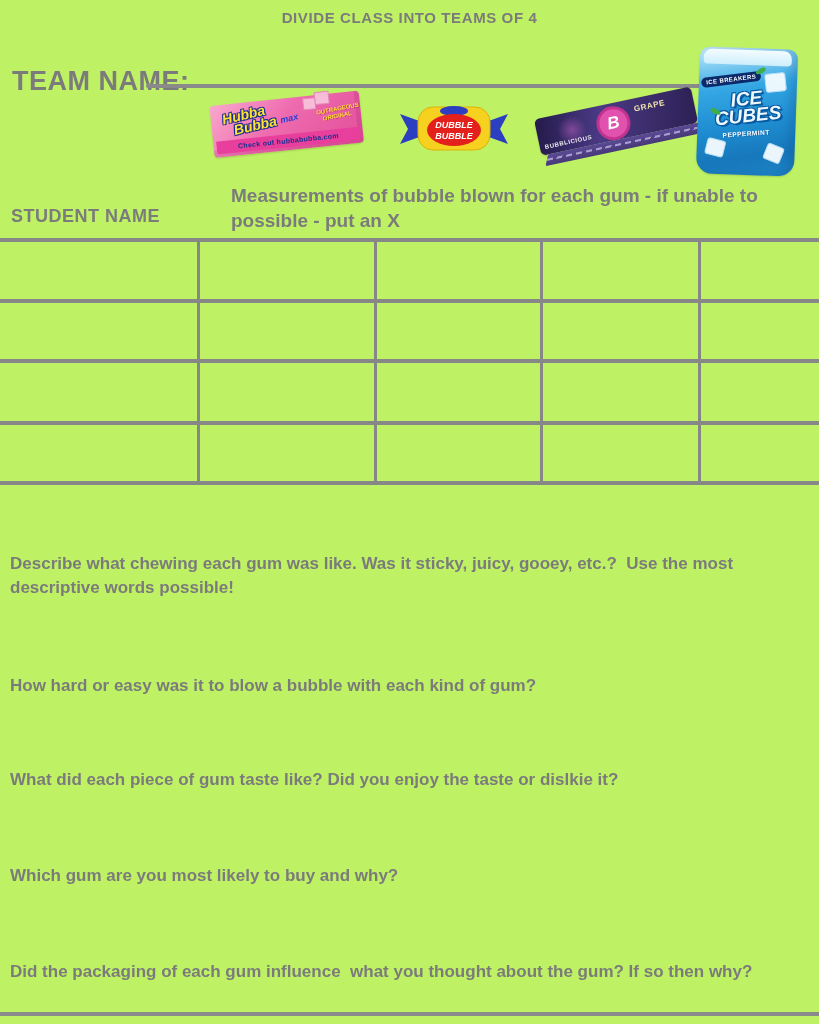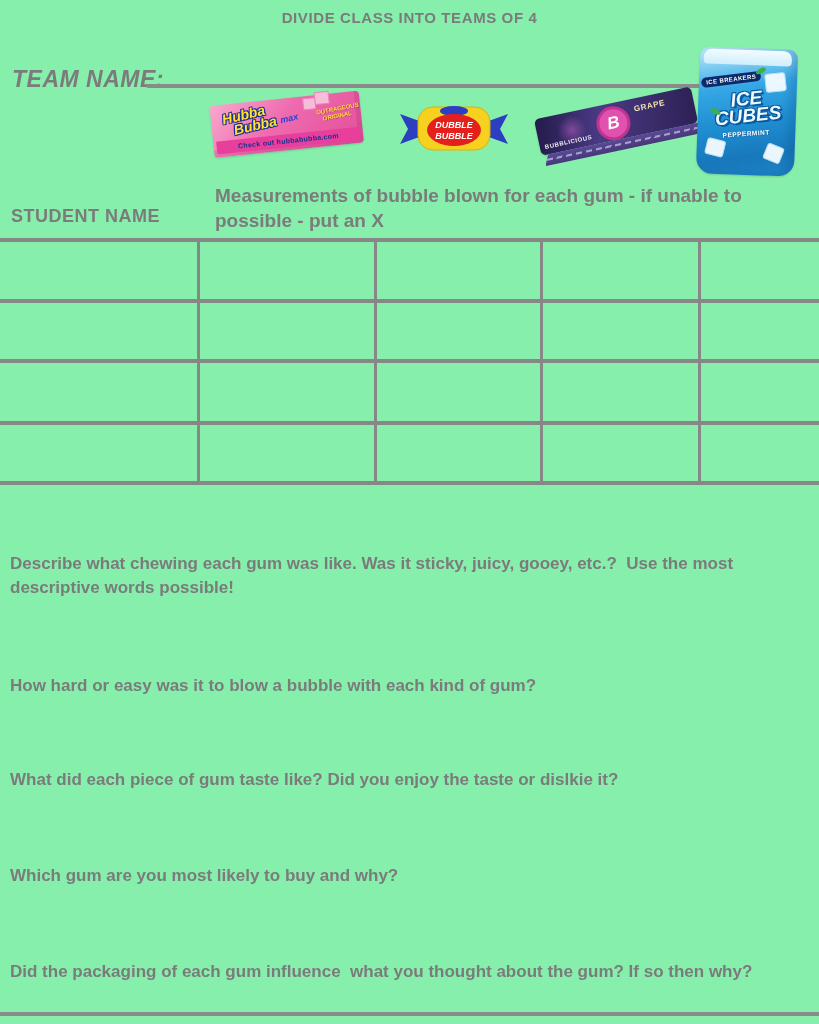--- a/index.html
+++ b/index.html
@@ -1,32 +1,32 @@
 <!DOCTYPE html>
 <html><head>
 <meta charset="utf-8">
 <style>
   html,body{margin:0;padding:0;background:#fff;}
-  .page{position:relative;width:819px;height:1024px;background:#86efac;overflow:hidden;
+  .page{position:relative;width:819px;height:1024px;background:#bef264;overflow:hidden;
         font-family:"Liberation Sans", sans-serif;}
 
   
   .title{position:absolute;top:9px;left:0;right:0;text-align:center;
          font-size:15px;font-weight:bold;letter-spacing:.6px;color:#7b7b7b;}
-  .team-label{position:absolute;left:12px;top:66px;font-size:23px;font-weight:bold;
-              letter-spacing:.5px;color:#7b7b7b;font-style:italic;}
+  .team-label{position:absolute;left:12px;top:66px;font-size:27px;font-weight:bold;
+              letter-spacing:.5px;color:#7b7b7b;}
   .team-line{position:absolute;left:146px;top:84px;width:556px;height:4px;
              background:#8a8a8a;border-radius:2px;cursor:text;}
 
   
   .student-header{position:absolute;left:11px;top:206px;font-size:18px;font-weight:bold;
                   letter-spacing:.5px;color:#7b7b7b;}
   .measure-note{position:absolute;left:215px;top:183px;width:575px;color:#7b7b7b;
                 font-size:19px;font-weight:bold;line-height:25px;}
-  .measure-note div{white-space:pre;}
+  .measure-note div{white-space:pre;margin-left:16px;}
 
   
   #answer-grid{position:absolute;left:0;top:238px;width:819px;border-bottom:4px solid #878787;}
   .trow{display:flex;border-top:4px solid #878787;box-sizing:border-box;}
   .trow:nth-child(1){height:61px}.trow:nth-child(2){height:60px}
   .trow:nth-child(3){height:62px}.trow:nth-child(4){height:60px}
   .tcell{box-sizing:border-box;height:100%;}
   .tcell:nth-child(1){width:200px}.tcell:nth-child(2){width:177px}
   .tcell:nth-child(3){width:166px}.tcell:nth-child(4){width:158px}
   .tcell:nth-child(5){flex:1}

